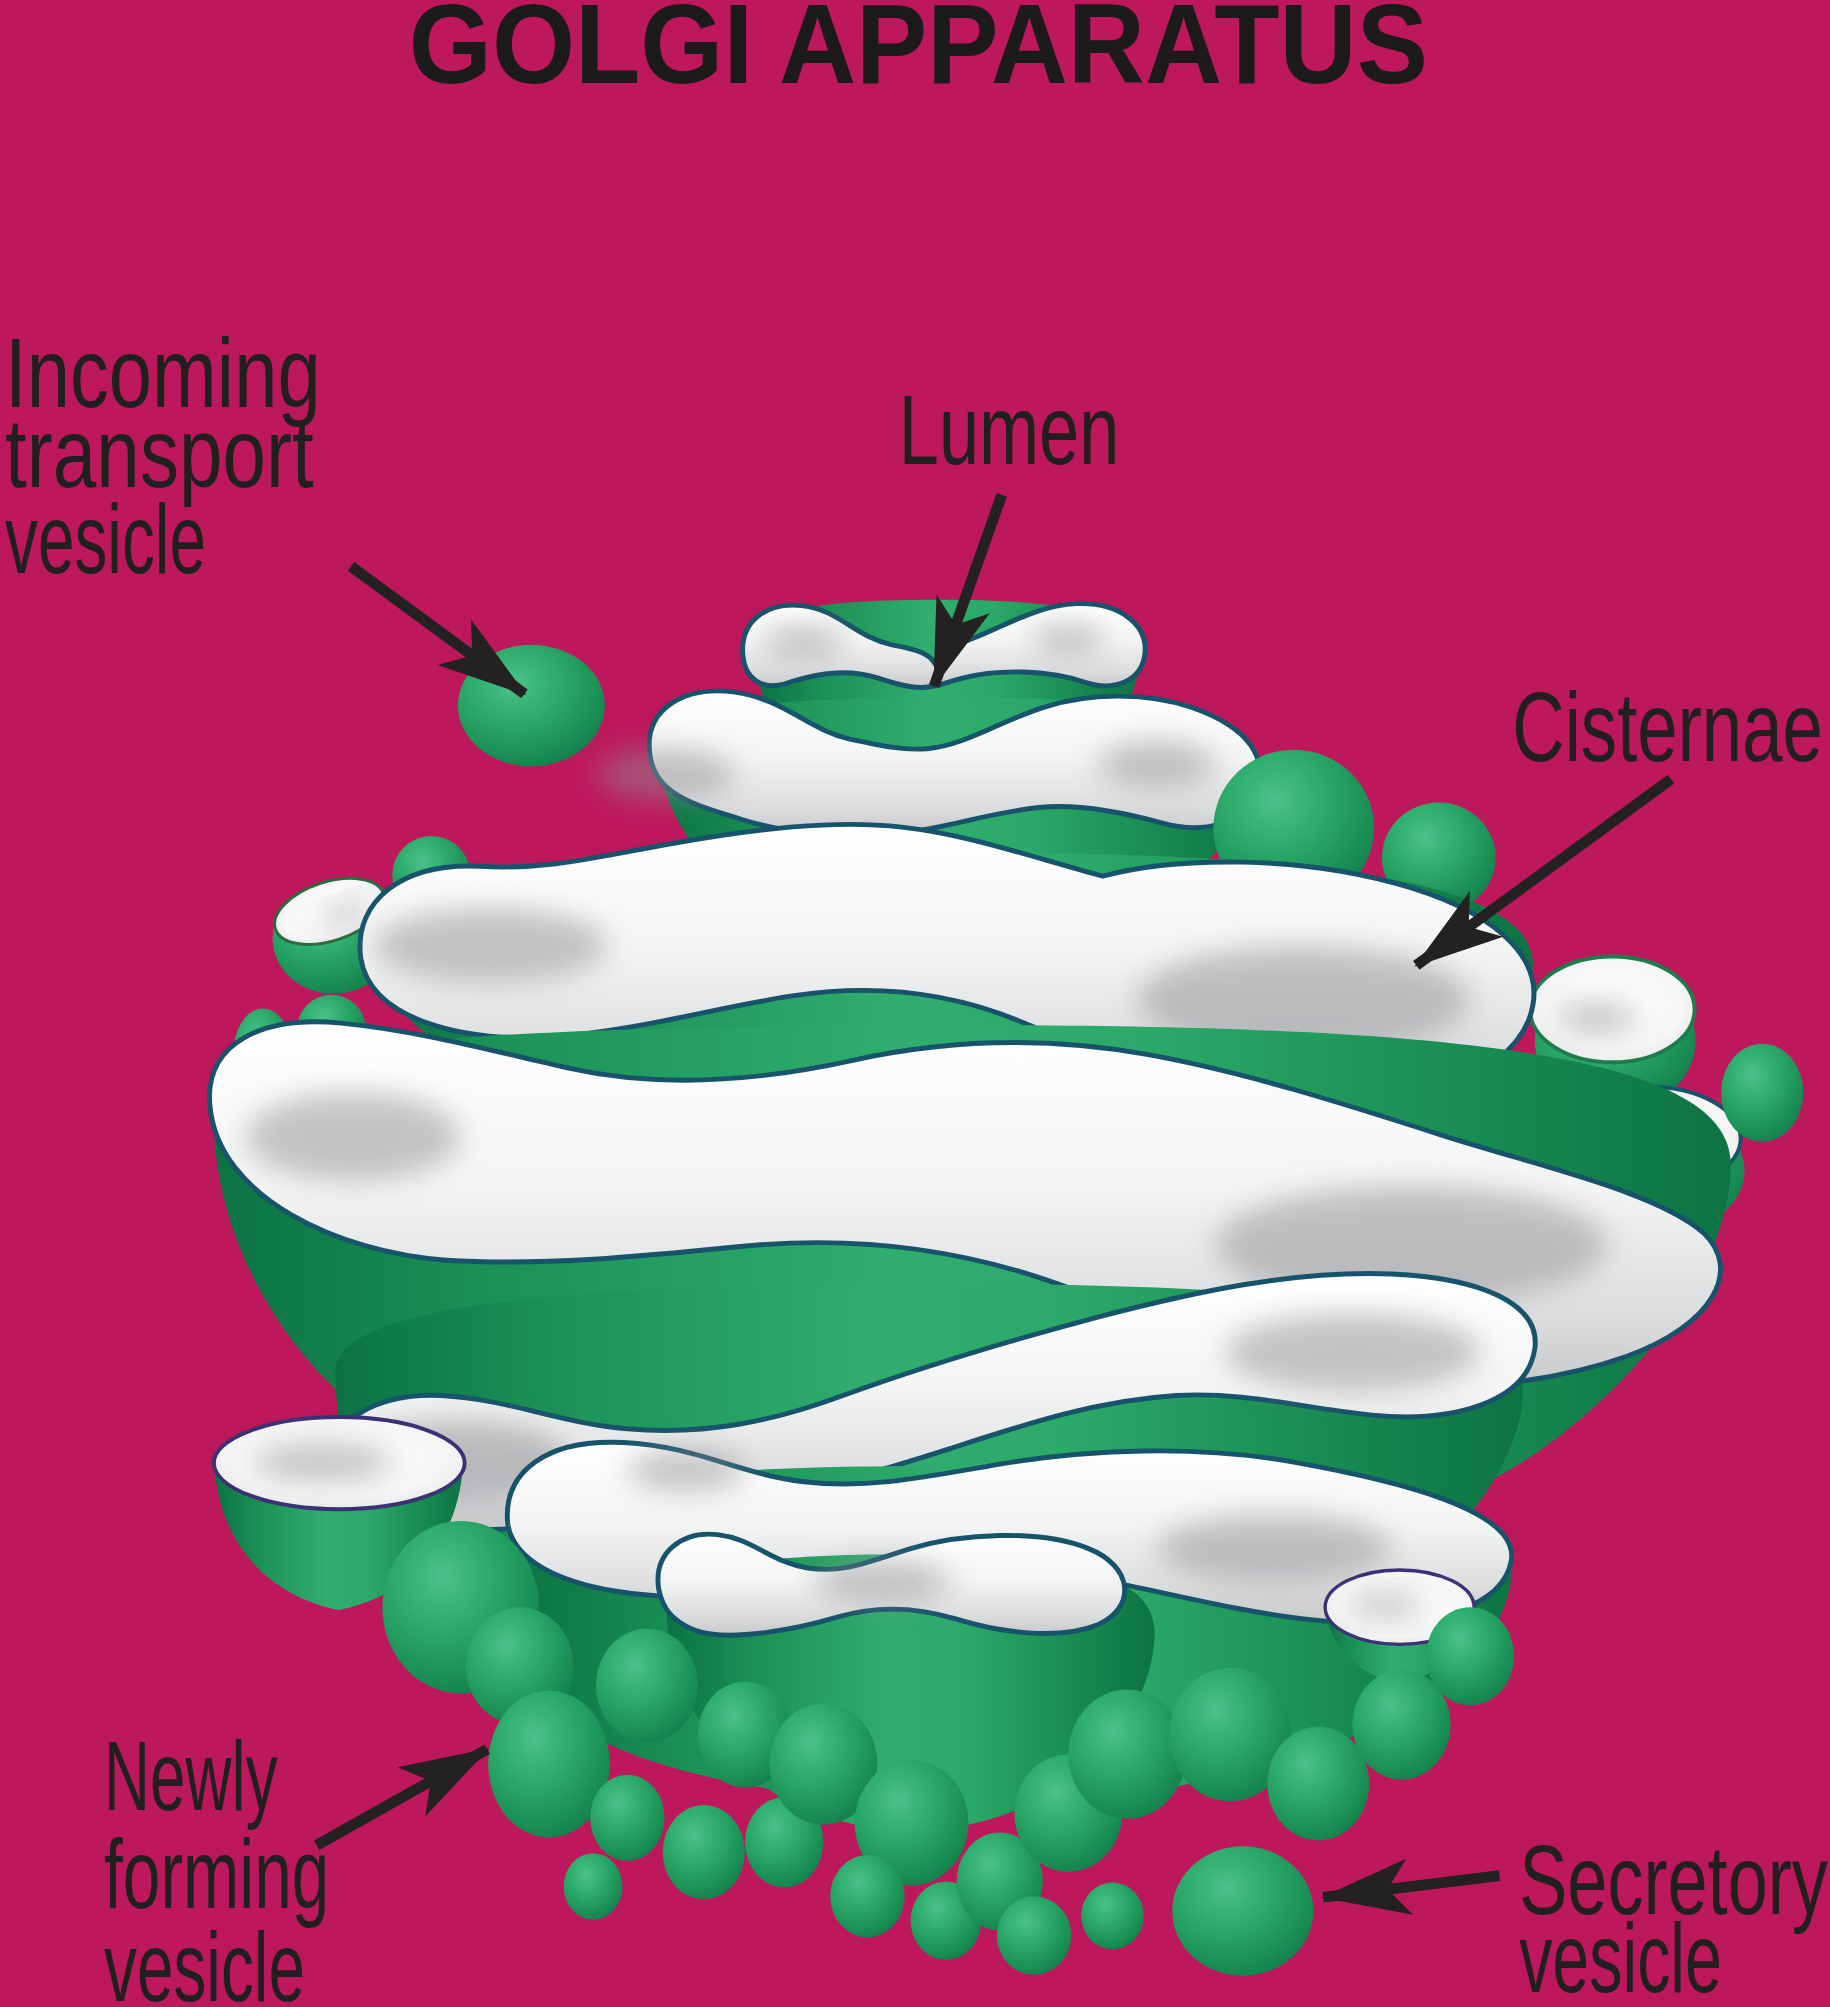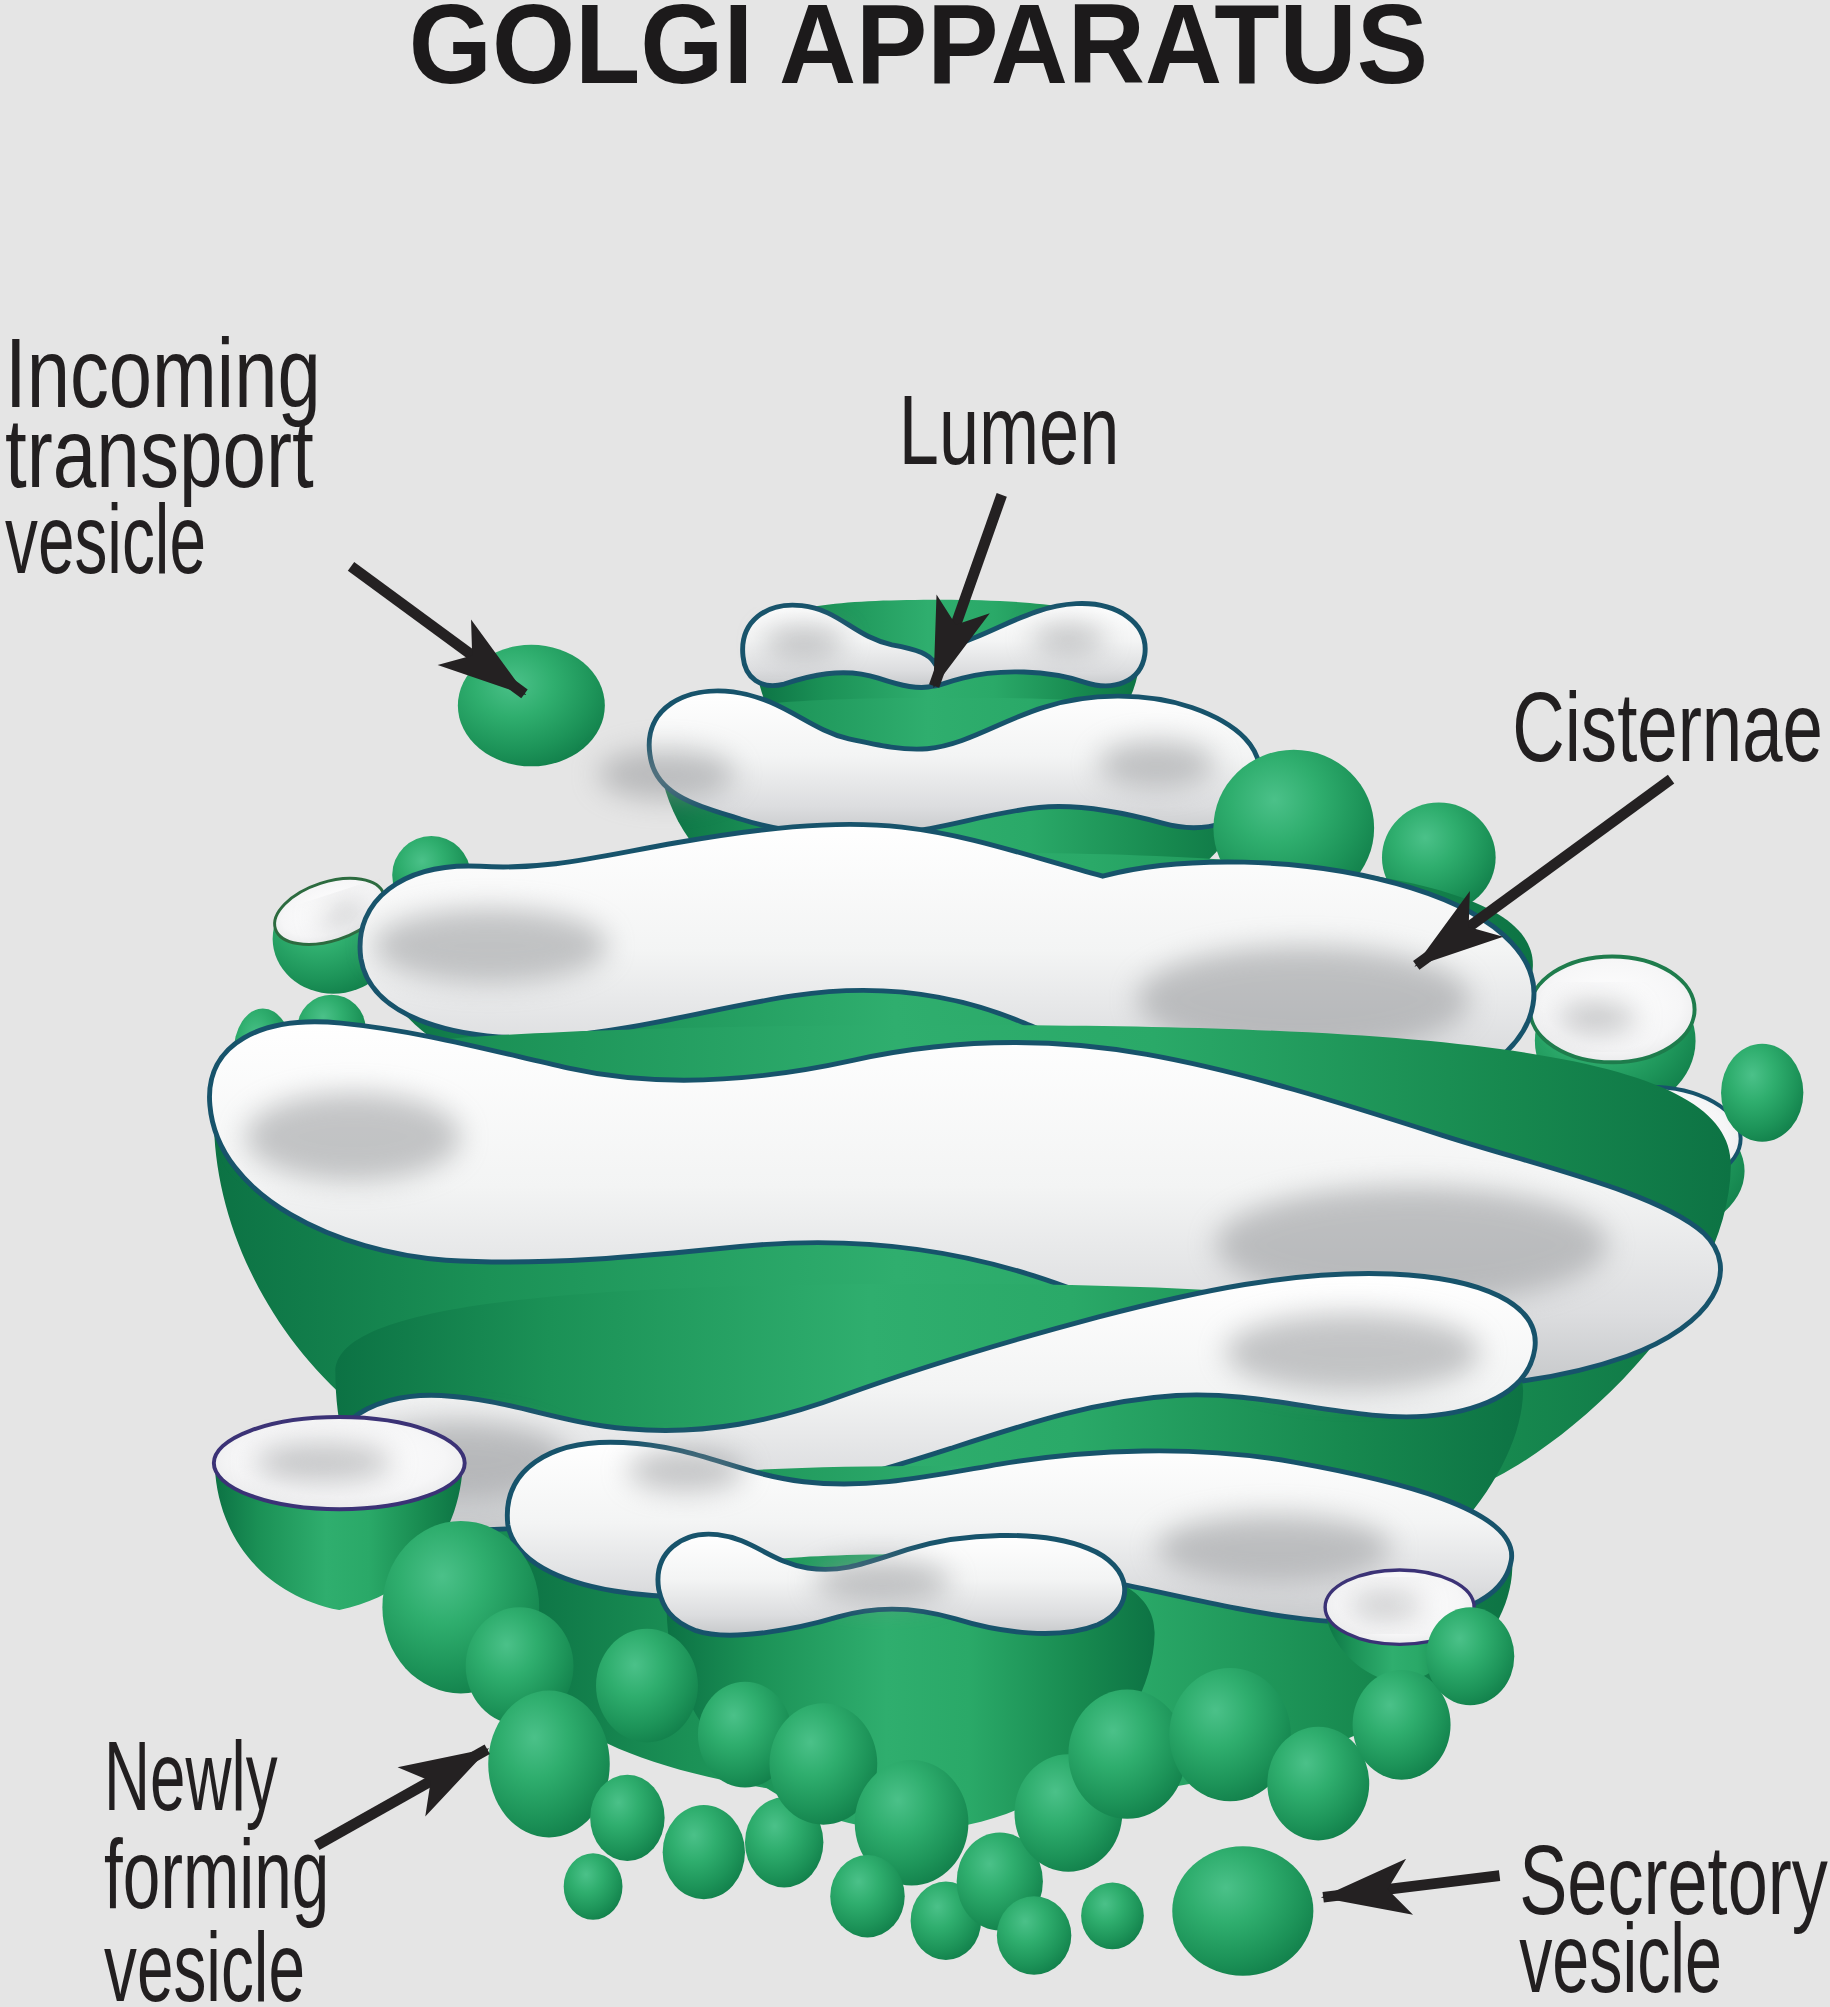--- a/index.html
+++ b/index.html
@@ -1,16 +1,16 @@
 <!DOCTYPE html>
 <html><head>
 <meta charset="utf-8">
 <style>
   html,body{margin:0;padding:0;background:#ffffff;}
-  .stage{position:relative;width:1831px;height:2007px;background:#e5e5e5;overflow:hidden;}
+  .stage{position:relative;width:1831px;height:2007px;background:#be185d;overflow:hidden;}
   svg{position:absolute;left:0;top:0;}
   .ttl{font-family:"Liberation Sans",sans-serif;font-weight:bold;fill:#1c1a1b;}
   .lbl{font-family:"Liberation Sans",sans-serif;fill:#221f20;}
   .arrow{stroke:#242122;stroke-width:11;fill:none;}
   .rim{stroke:#17536b;stroke-width:5;}
   .smudge{fill:#8e9093;opacity:.5;}
 </style>
 </head>
 <body>
 

